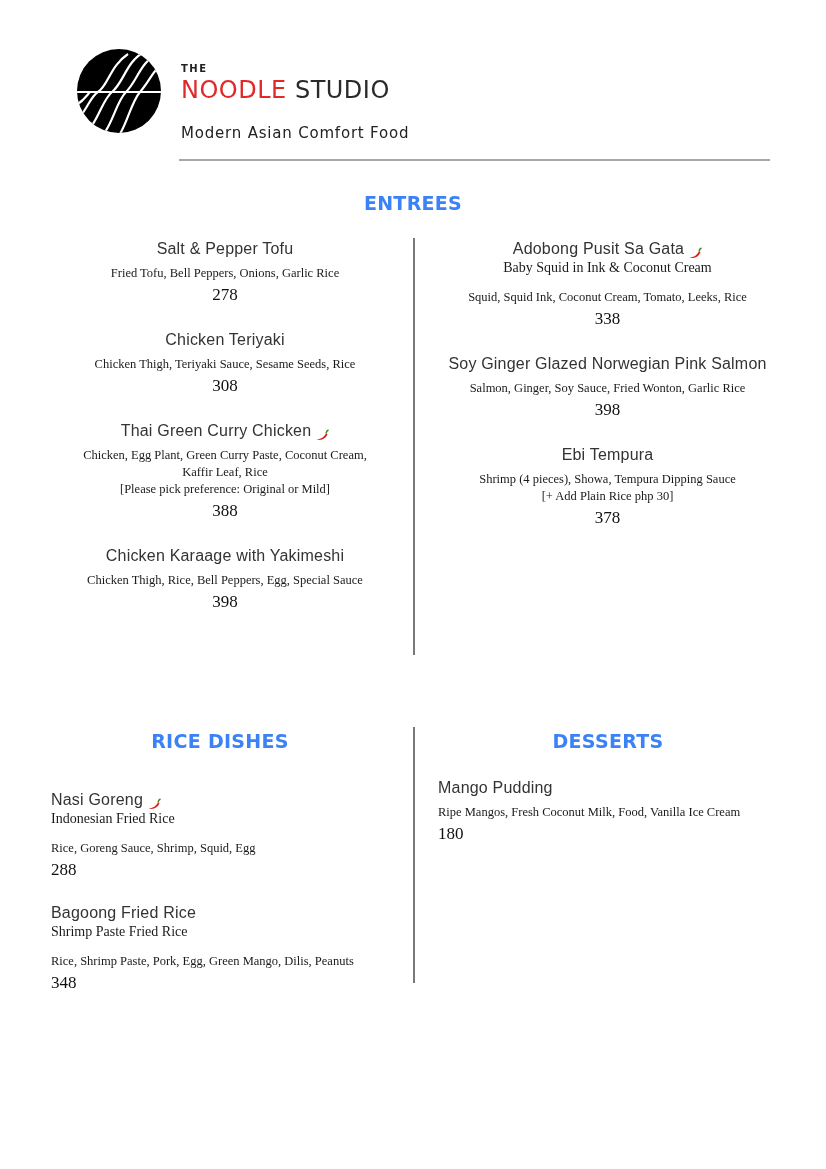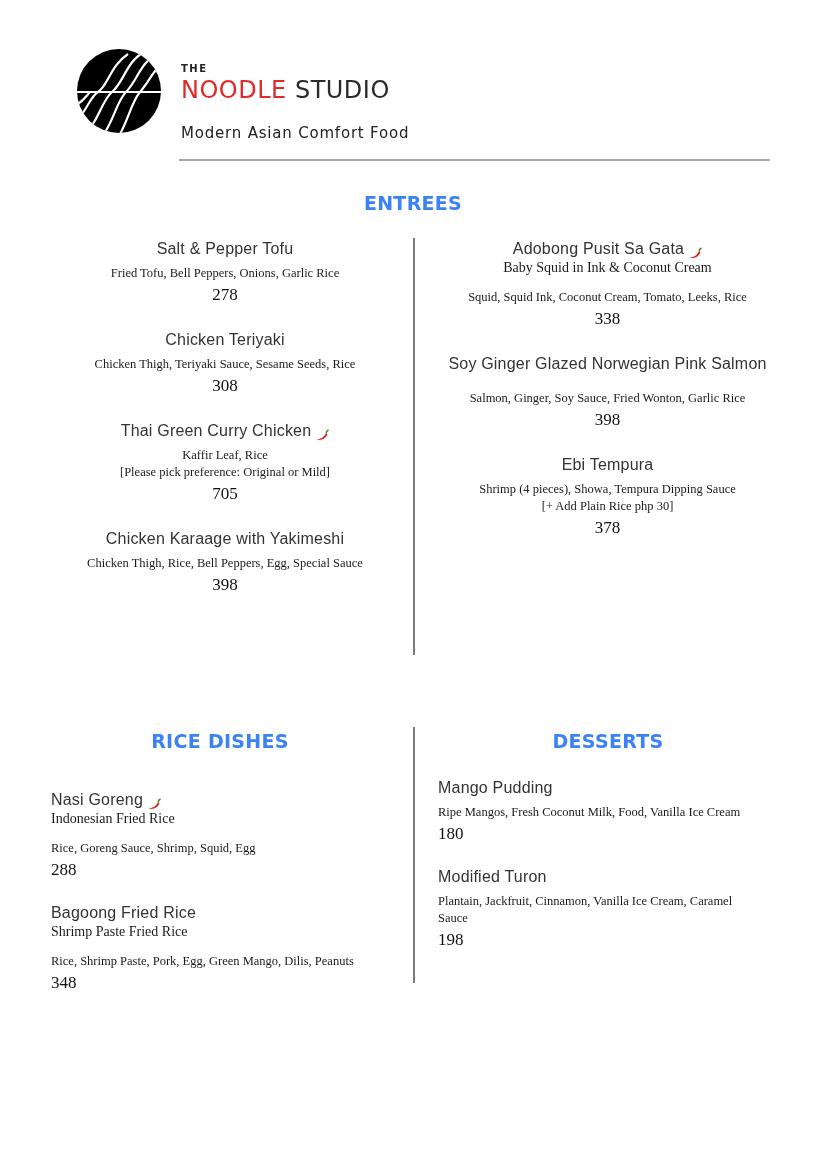--- a/index.html
+++ b/index.html
@@ -84,24 +84,25 @@
         <div class="item-desc">Chicken Thigh, Teriyaki Sauce, Sesame Seeds, Rice</div>
       </div>
       <div class="item-price" style="margin-top: 2px;">308</div>
     </div>
     <div class="item center" style="margin-bottom: 24px;">
       <div class="item-name"><span>Thai Green Curry Chicken</span><span class="chili"><svg width="14" height="12" viewBox="0 0 14 12">
             <path d="M1 10 C 4 11, 9 9, 11 4 L 12.5 5 C 11 10, 5 12.5, 1 10 Z" fill="#d9261c"></path>
             <path d="M11 4 C 11.5 2.5, 12.5 1.5, 13.5 1" stroke="#3a8a2a" stroke-width="1.4" fill="none"></path>
           </svg></span></div>
       <div style="margin-top: 6px;">
+        <div class="item-desc">Chicken, Egg Plant, Green Curry Paste, Coconut Cream,</div>
         <div class="item-desc">Kaffir Leaf, Rice</div>
         <div class="item-desc">[Please pick preference: Original or Mild]</div>
       </div>
-      <div class="item-price" style="margin-top: 2px;">705</div>
+      <div class="item-price" style="margin-top: 2px;">388</div>
     </div>
     <div class="item center" style="margin-bottom: 24px;">
       <div class="item-name"><span>Chicken Karaage with Yakimeshi</span></div>
       <div style="margin-top: 6px;">
         <div class="item-desc">Chicken Thigh, Rice, Bell Peppers, Egg, Special Sauce</div>
       </div>
       <div class="item-price" style="margin-top: 2px;">398</div>
     </div>
   </div>
 <div class="abs col" id="entrees-right" style="left:430px; top:239px; width:355px;">
@@ -111,21 +112,21 @@
             <path d="M11 4 C 11.5 2.5, 12.5 1.5, 13.5 1" stroke="#3a8a2a" stroke-width="1.4" fill="none"></path>
           </svg></span></div>
       <div class="item-sub">Baby Squid in Ink &amp; Coconut Cream</div>
       <div style="margin-top: 12px;">
         <div class="item-desc">Squid, Squid Ink, Coconut Cream, Tomato, Leeks, Rice</div>
       </div>
       <div class="item-price" style="margin-top: 2px;">338</div>
     </div>
     <div class="item center" style="margin-bottom: 24px;">
       <div class="item-name"><span>Soy Ginger Glazed Norwegian Pink Salmon</span></div>
-      <div style="margin-top: 16px;">
+      <div style="margin-top: 6px;">
         <div class="item-desc">Salmon, Ginger, Soy Sauce, Fried Wonton, Garlic Rice</div>
       </div>
       <div class="item-price" style="margin-top: 2px;">398</div>
     </div>
     <div class="item center" style="margin-bottom: 24px;">
       <div class="item-name"><span>Ebi Tempura</span></div>
       <div style="margin-top: 6px;">
         <div class="item-desc">Shrimp (4 pieces), Showa, Tempura Dipping Sauce</div>
         <div class="item-desc">[+ Add Plain Rice php 30]</div>
       </div>
@@ -162,21 +163,13 @@
 <div class="abs section-title" style="left:508px; top:730px; width:200px;">DESSERTS</div>
 
 <div class="abs col" id="dessert-col" style="left:438px; top:778px; width:340px;">
     <div class="item left" style="margin-bottom: 22px;">
       <div class="item-name"><span>Mango Pudding</span></div>
       <div style="margin-top: 6px;">
         <div class="item-desc">Ripe Mangos, Fresh Coconut Milk, Food, Vanilla Ice Cream</div>
       </div>
       <div class="item-price" style="margin-top: 2px;">180</div>
     </div>
-    <div class="item left" style="margin-bottom: 22px;">
-      <div class="item-name"><span>Modified Turon</span></div>
-      <div style="margin-top: 6px;">
-        <div class="item-desc">Plantain, Jackfruit, Cinnamon, Vanilla Ice Cream, Caramel</div>
-        <div class="item-desc">Sauce</div>
-      </div>
-      <div class="item-price" style="margin-top: 2px;">198</div>
-    </div>
   </div>
 
 </body></html>

